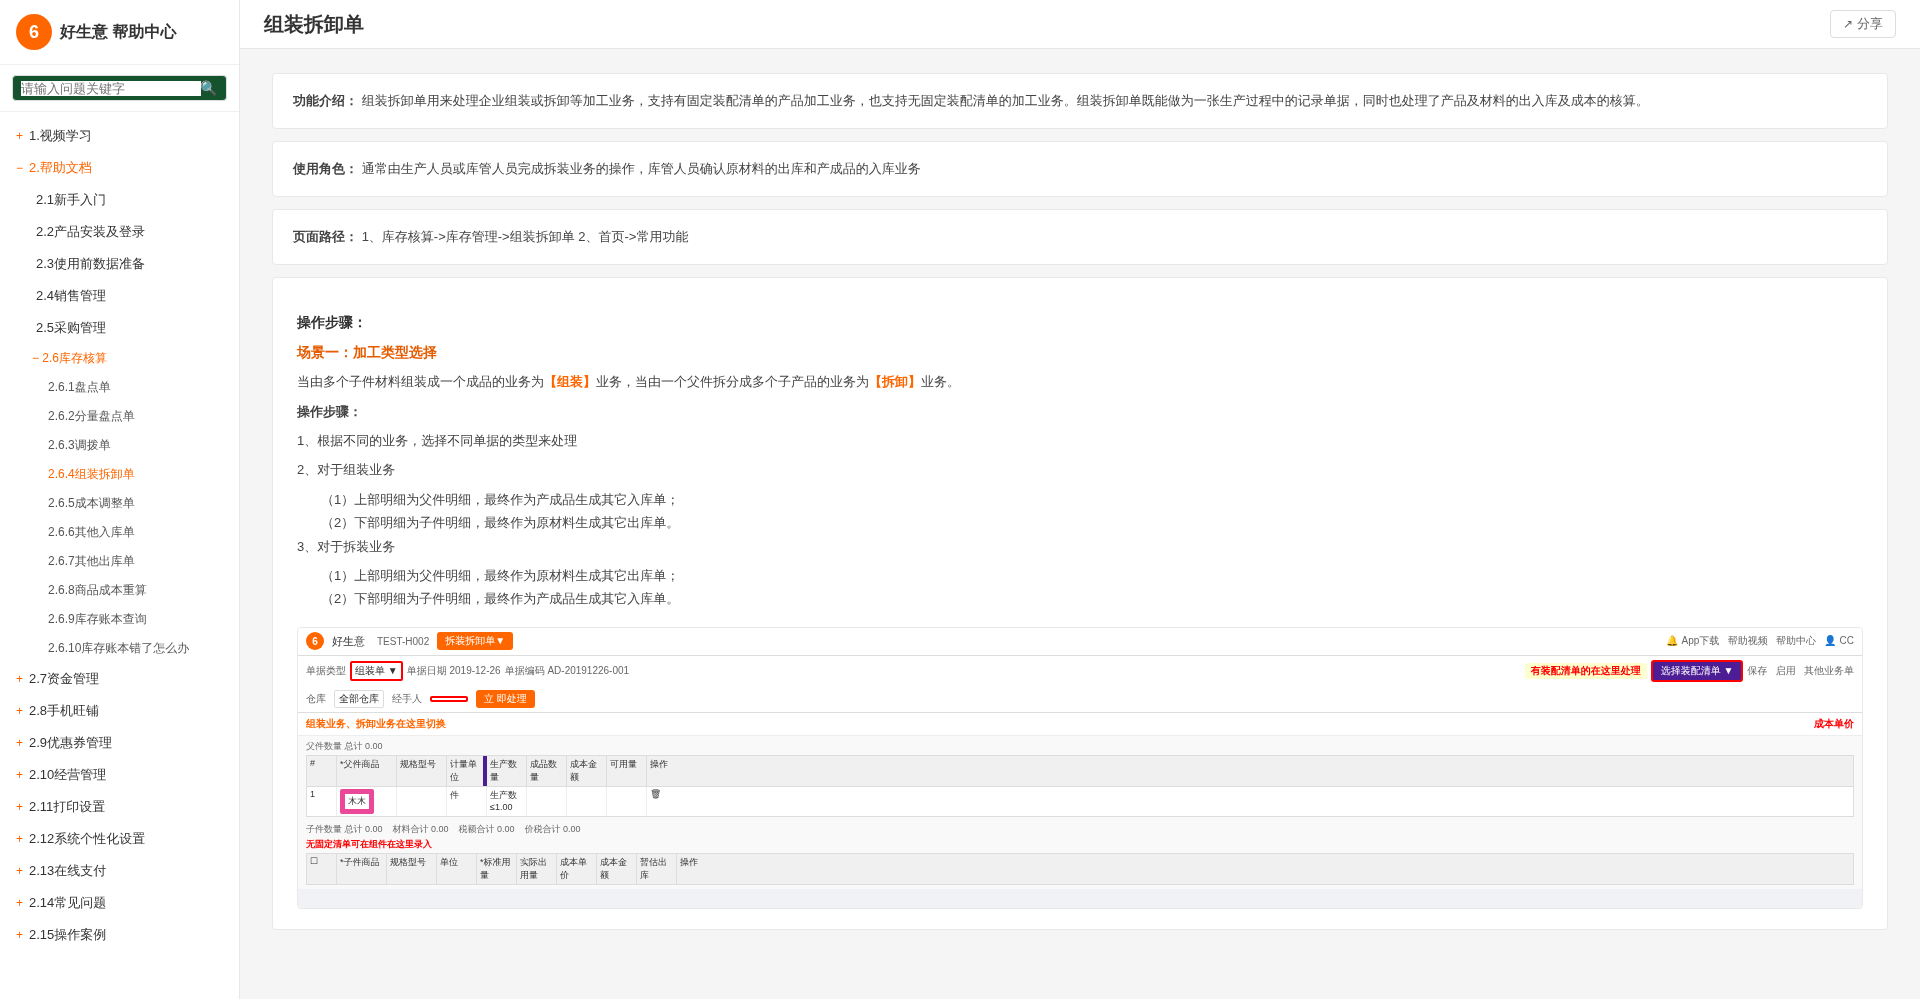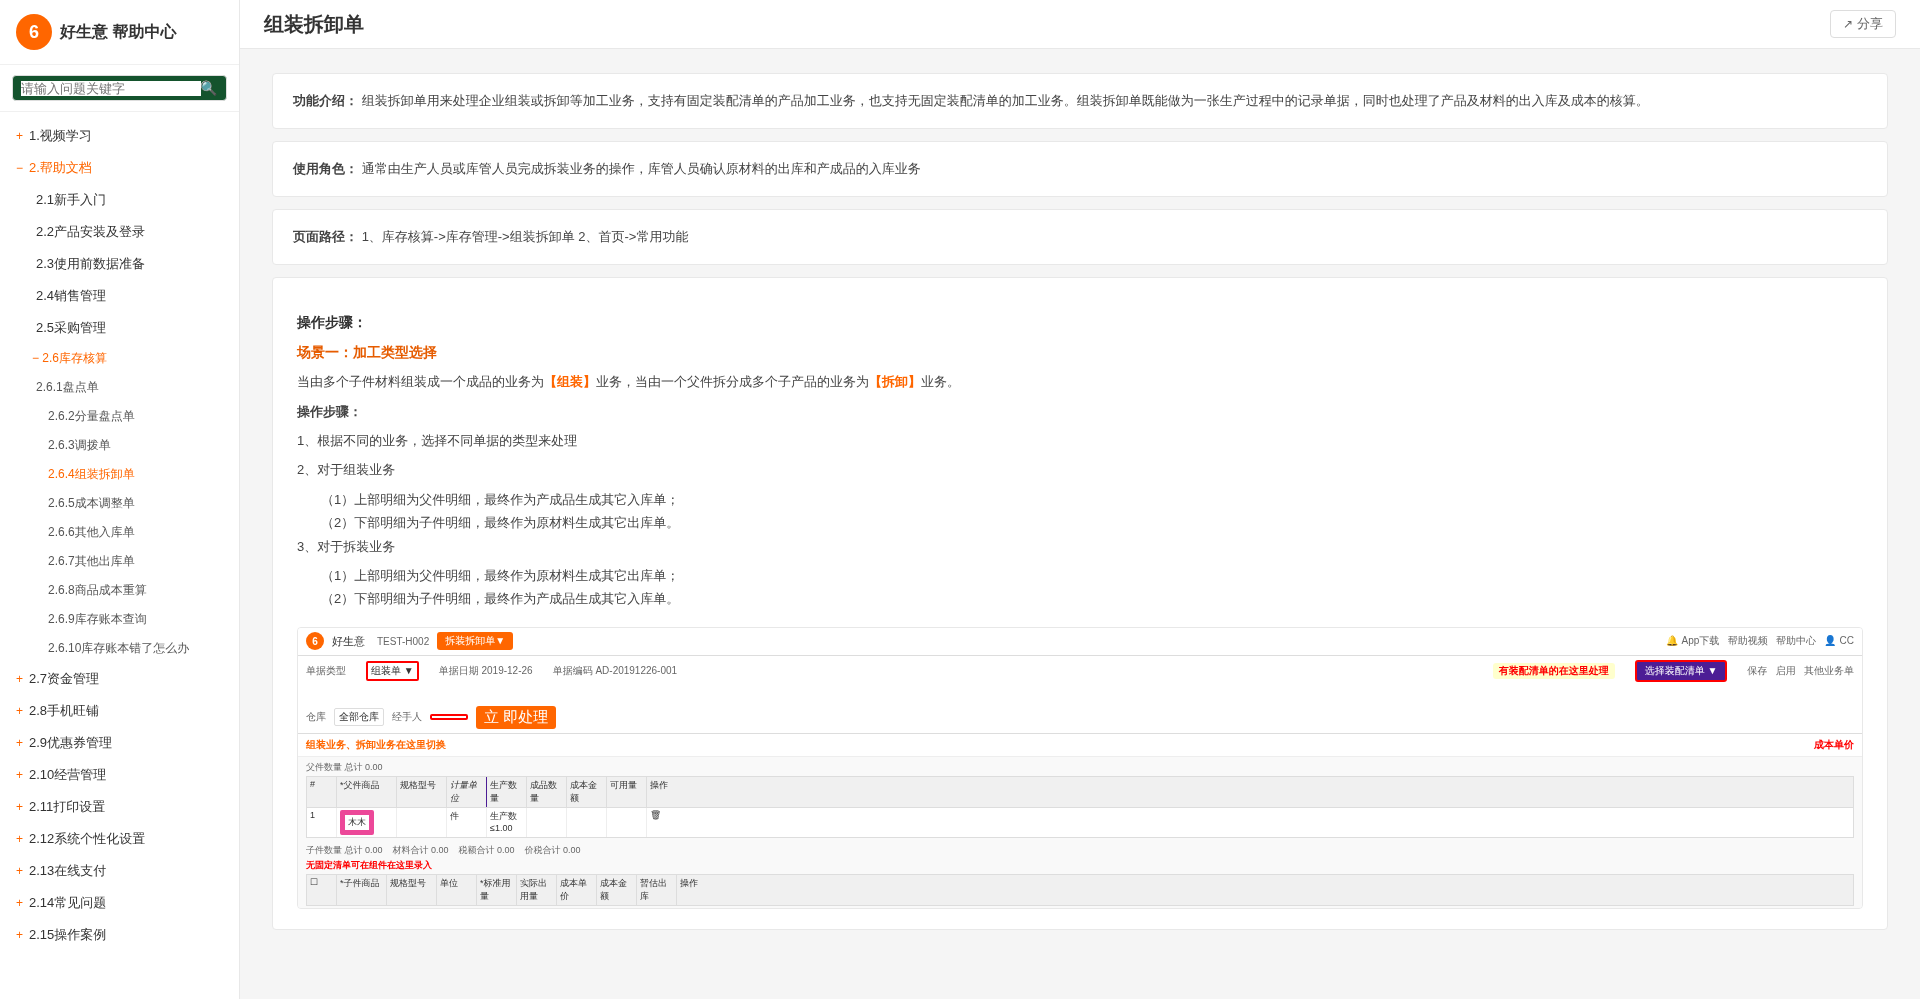--- a/index.html
+++ b/index.html
@@ -269,21 +269,21 @@
       </div>
       <div class="nav-item">
         <span style="width:14px;display:inline-block;"></span>
         <span>2.4销售管理</span>
       </div>
       <div class="nav-item">
         <span style="width:14px;display:inline-block;"></span>
         <span>2.5采购管理</span>
       </div>
       <div class="nav-sub-item active"><span class="minus-icon">−</span> <span>2.6库存核算</span></div>
-      <div class="nav-sub-item" style="padding-left: 36px;"><span>2.6.1盘点单</span></div>
+      <div class="nav-sub-item" style="padding-left: 48px;"><span>2.6.1盘点单</span></div>
       <div class="nav-sub-item" style="padding-left: 48px;"><span>2.6.2分量盘点单</span></div>
       <div class="nav-sub-item" style="padding-left: 48px;"><span>2.6.3调拨单</span></div>
       <div class="nav-sub-item active" style="padding-left: 48px;"><span>2.6.4组装拆卸单</span></div>
       <div class="nav-sub-item" style="padding-left: 48px;"><span>2.6.5成本调整单</span></div>
       <div class="nav-sub-item" style="padding-left: 48px;"><span>2.6.6其他入库单</span></div>
       <div class="nav-sub-item" style="padding-left: 48px;"><span>2.6.7其他出库单</span></div>
       <div class="nav-sub-item" style="padding-left: 48px;"><span>2.6.8商品成本重算</span></div>
       <div class="nav-sub-item" style="padding-left: 48px;"><span>2.6.9库存账本查询</span></div>
       <div class="nav-sub-item" style="padding-left: 48px;"><span>2.6.10库存账本错了怎么办</span></div>
       <div class="nav-item">
@@ -383,52 +383,52 @@
               <div class="app-topbar-logo">6</div>
               <span class="app-topbar-text">好生意</span>
               <span style="font-size:10px;color:#666;margin-left:4px;">TEST-H002</span>
               <span class="app-topbar-btn" style="background:#f60;">拆装拆卸单▼</span>
               <div class="app-topbar-right">
                 <span>🔔 App下载 &nbsp; 帮助视频 &nbsp; 帮助中心 &nbsp; 👤 CC</span>
               </div>
             </div>
 
 
-            <div class="app-toolbar" style="flex-wrap:wrap;height:auto;padding:4px 8px;gap:20px;">
+            <div class="app-toolbar" style="flex-wrap:wrap;height:auto;padding:4px 8px;gap:4px;">
               <span style="font-size:10px;color:#666;">单据类型</span>
               <span class="red-highlight-box" style="font-size:10px;">组装单 ▼</span>
               <span style="font-size:10px;color:#666;">单据日期 2019-12-26</span>
               <span style="font-size:10px;color:#666;">单据编码 AD-20191226-001</span>
               <span style="flex:1;"></span>
               <span style="font-size:10px;color:red;font-weight:bold;background:rgba(255,255,200,0.9);padding:1px 6px;border-radius:3px;">有装配清单的在这里处理</span>
               <span class="app-topbar-btn" style="font-size:10px;background:#4c1d95;border:2px solid red;">选择装配清单 ▼</span>
               <span style="font-size:10px;color:#666;">保存 &nbsp; 启用 &nbsp; 其他业务单</span>
               <div style="margin-top:4px;width:100%;display:flex;align-items:center;gap:8px;">
                 <span style="font-size:10px;color:#666;">仓库</span>
                 <span style="font-size:10px;border:1px solid #ddd;padding:1px 4px;border-radius:2px;">全部仓库</span>
                 <span style="font-size:10px;color:#666;">经手人</span>
                 <span style="font-size:10px;border:1px solid #ddd;padding:1px 30px 1px 4px;border-radius:2px;border:2px solid red;"></span>
-                <span class="app-topbar-btn" style="font-size:15px;text-align:center;">立 即处理</span>
+                <span class="app-topbar-btn" style="font-size:10px;text-align:center;">立 即处理</span>
               </div>
             </div>
 
             <div style="display:flex;align-items:center;padding:4px 8px;background:#fff;border-bottom:1px solid #eee;">
               <span style="font-size:10px;color:#f60;font-weight:bold;">组装业务、拆卸业务在这里切换</span>
               <span style="flex:1;"></span>
               <span style="font-size:10px;color:red;font-weight:bold;">成本单价</span>
             </div>
 
             <div style="padding:4px 8px;background:#f9f9f9;">
 
               <div style="font-size:9px;color:#666;margin-bottom:2px;">父件数量  总计  0.00</div>
               <div style="display:grid;grid-template-columns:30px 60px 50px 40px 40px 40px 40px 40px 30px;background:#f0f0f0;border:1px solid #ddd;font-size:9px;">
                 <div style="padding:2px 3px;border-right:1px solid #ddd;">#</div>
                 <div style="padding:2px 3px;border-right:1px solid #ddd;">*父件商品</div>
                 <div style="padding:2px 3px;border-right:1px solid #ddd;">规格型号</div>
-                <div style="padding:2px 3px;border-right:1px solid #4c1d95;font-style:italic;">计量单位</div>
+                <div style="padding:2px 3px;border-right:4px solid #4c1d95;">计量单位</div>
                 <div style="padding:2px 3px;border-right:1px solid #ddd;">生产数量</div>
                 <div style="padding:2px 3px;border-right:1px solid #ddd;">成品数量</div>
                 <div style="padding:2px 3px;border-right:1px solid #ddd;">成本金额</div>
                 <div style="padding:2px 3px;border-right:1px solid #ddd;">可用量</div>
                 <div style="padding:2px 3px;">操作</div>
               </div>
               <div style="display:grid;grid-template-columns:30px 60px 50px 40px 40px 40px 40px 40px 30px;background:#fff;border:1px solid #ddd;border-top:none;font-size:9px;">
                 <div style="padding:2px 3px;border-right:1px solid #eee;">1</div>
                 <div style="padding:2px 3px;border-right:1px solid #eee;"><span class="red-highlight-box" style="font-size:9px;border:5px solid #ec4899;">木木</span></div>
                 <div style="padding:2px 3px;border-right:1px solid #eee;"></div>

